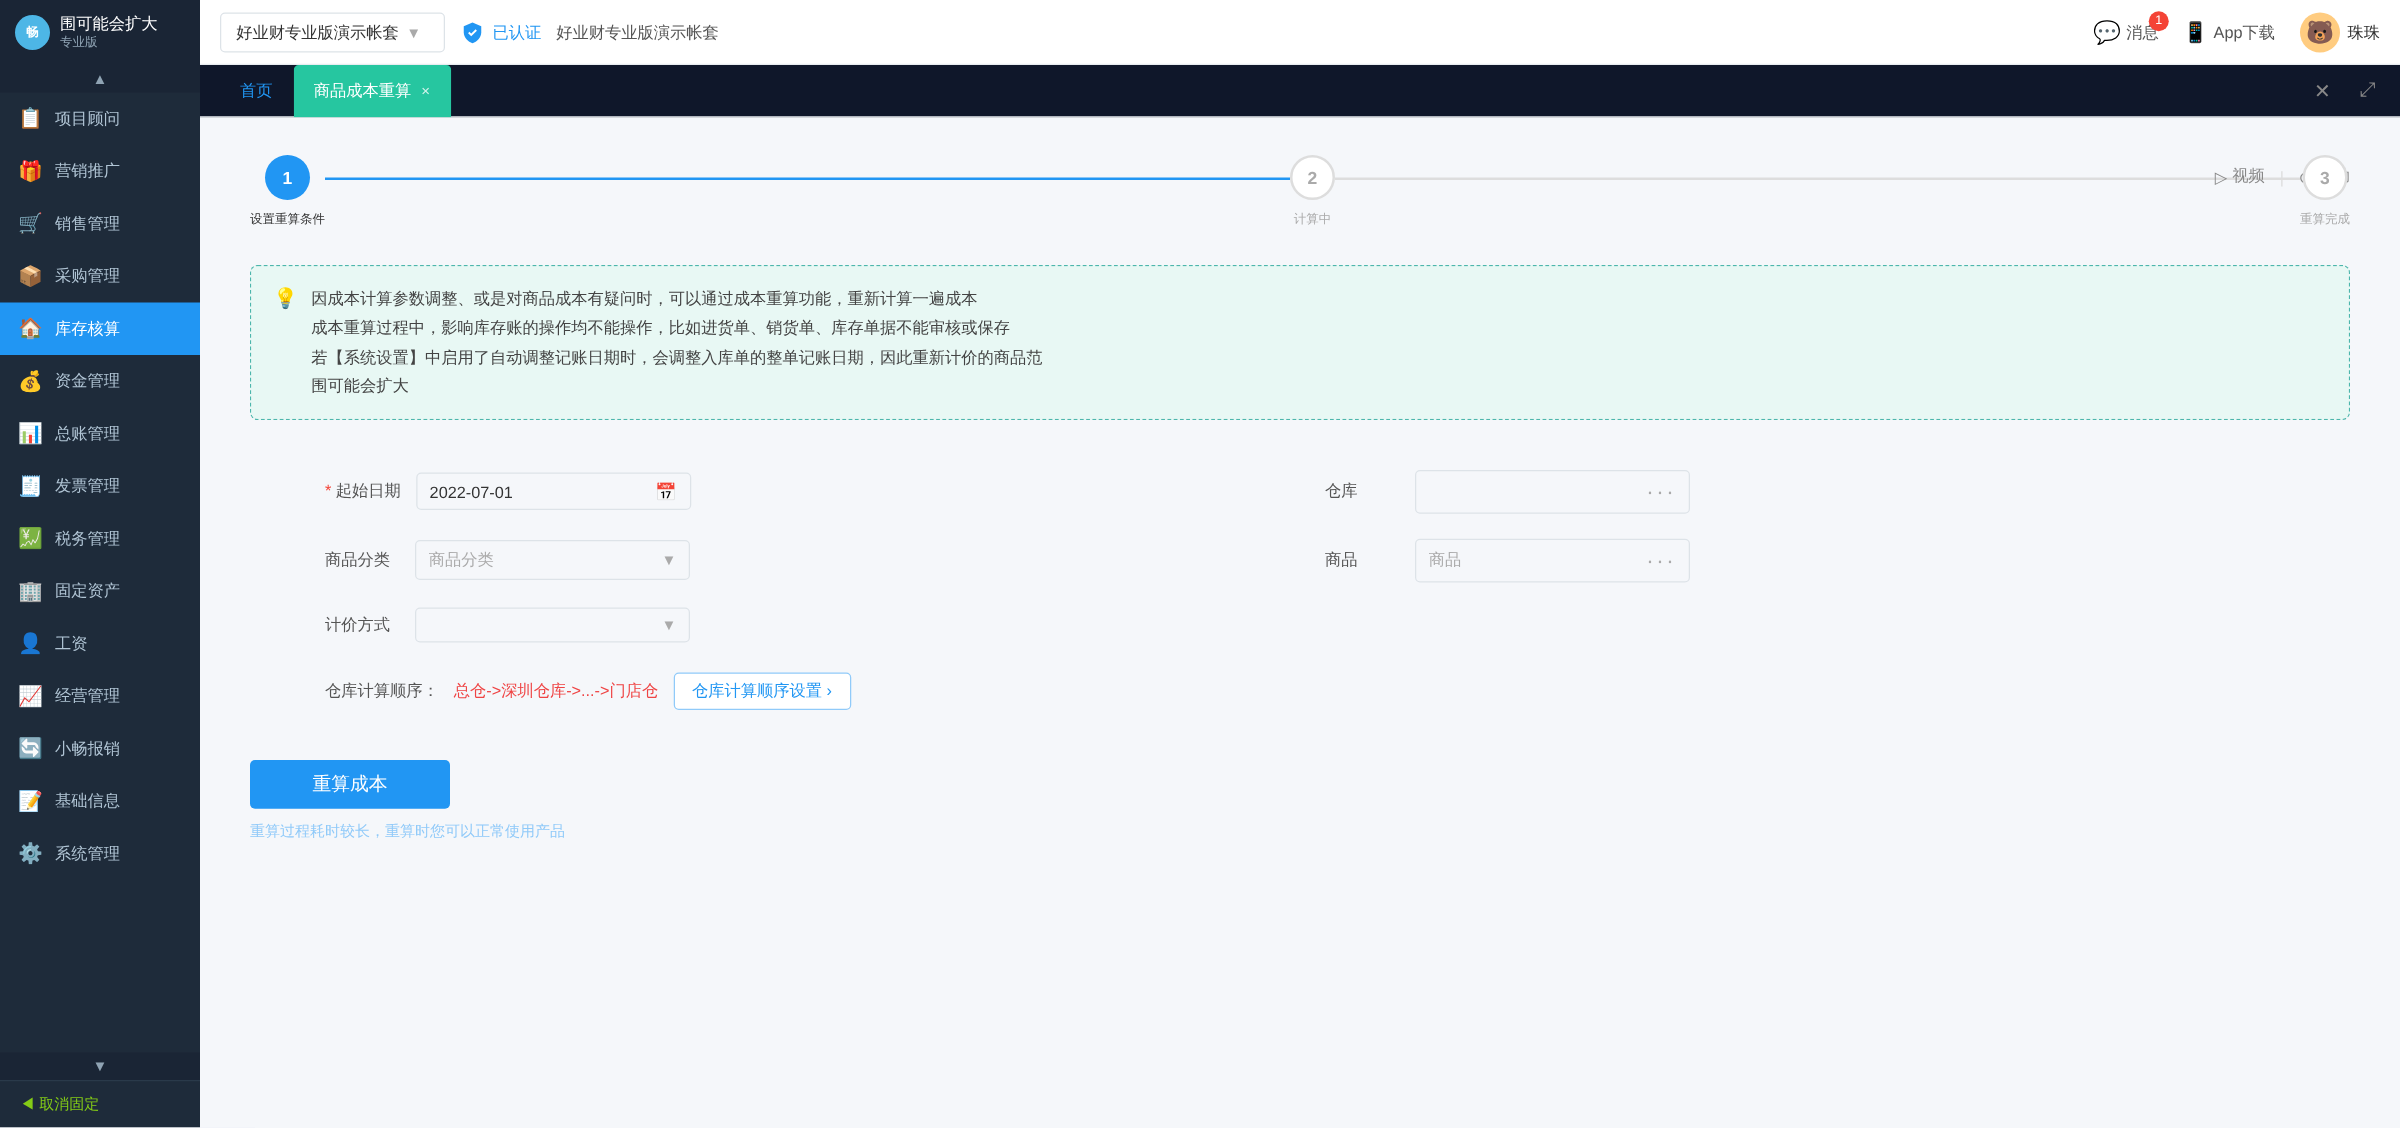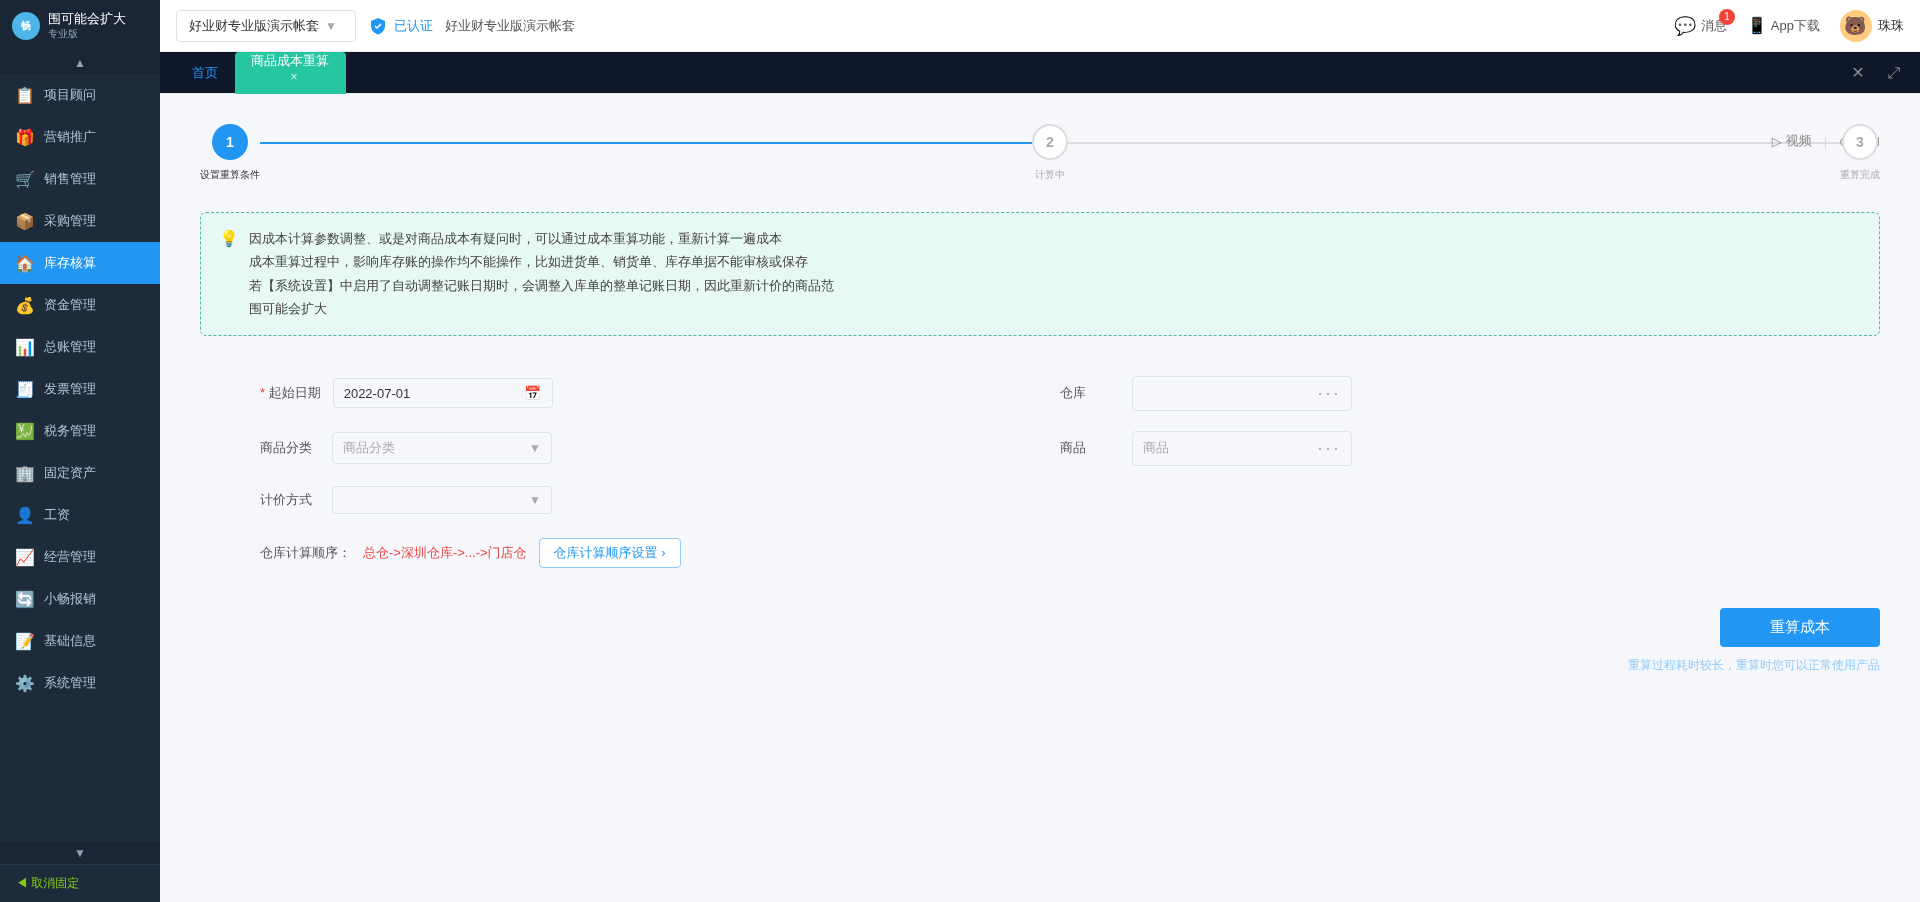--- a/index.html
+++ b/index.html
@@ -198,21 +198,20 @@
       padding: 0 16px;
       cursor: pointer;
       font-size: 13px;
       color: #555;
       border-right: 1px solid transparent;
     }
     .tab-item.active {
       background: #26c6a0;
       color: white;
       border-radius: 4px 4px 0 0;
-      flex-direction: column;
     }
     .tab-close {
       margin-left: 8px;
       font-size: 12px;
       color: rgba(255,255,255,0.8);
       cursor: pointer;
     }
     .tab-home {
       color: #2196f3;
       font-size: 13px;
@@ -428,21 +427,21 @@
       display: flex;
       align-items: center;
       gap: 4px;
       background: white;
     }
 
     
     .recalc-section {
       display: flex;
       flex-direction: column;
-      align-items: flex-end;
+      align-items: flex-start;
       gap: 10px;
       margin-top: 30px;
     }
     .recalc-btn {
       background: #2196f3;
       color: white;
       border: none;
       border-radius: 4px;
       padding: 10px 50px;
       font-size: 15px;

